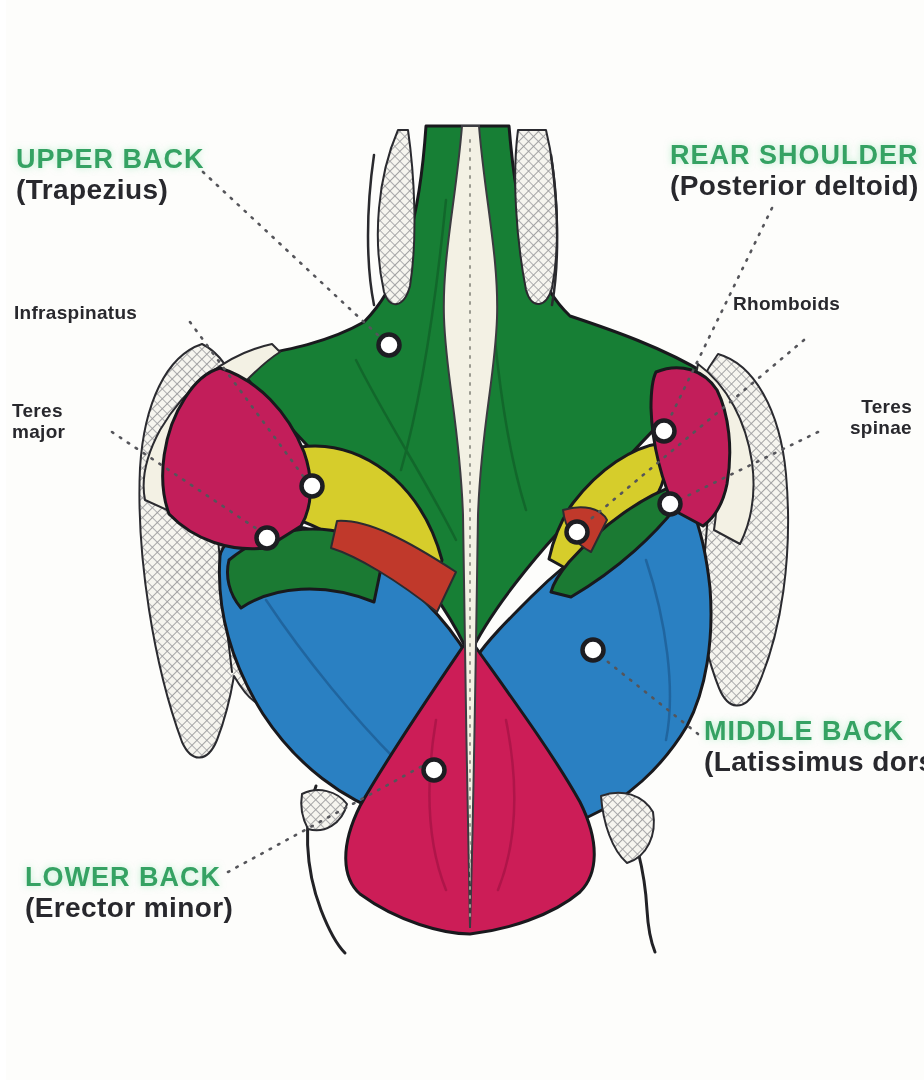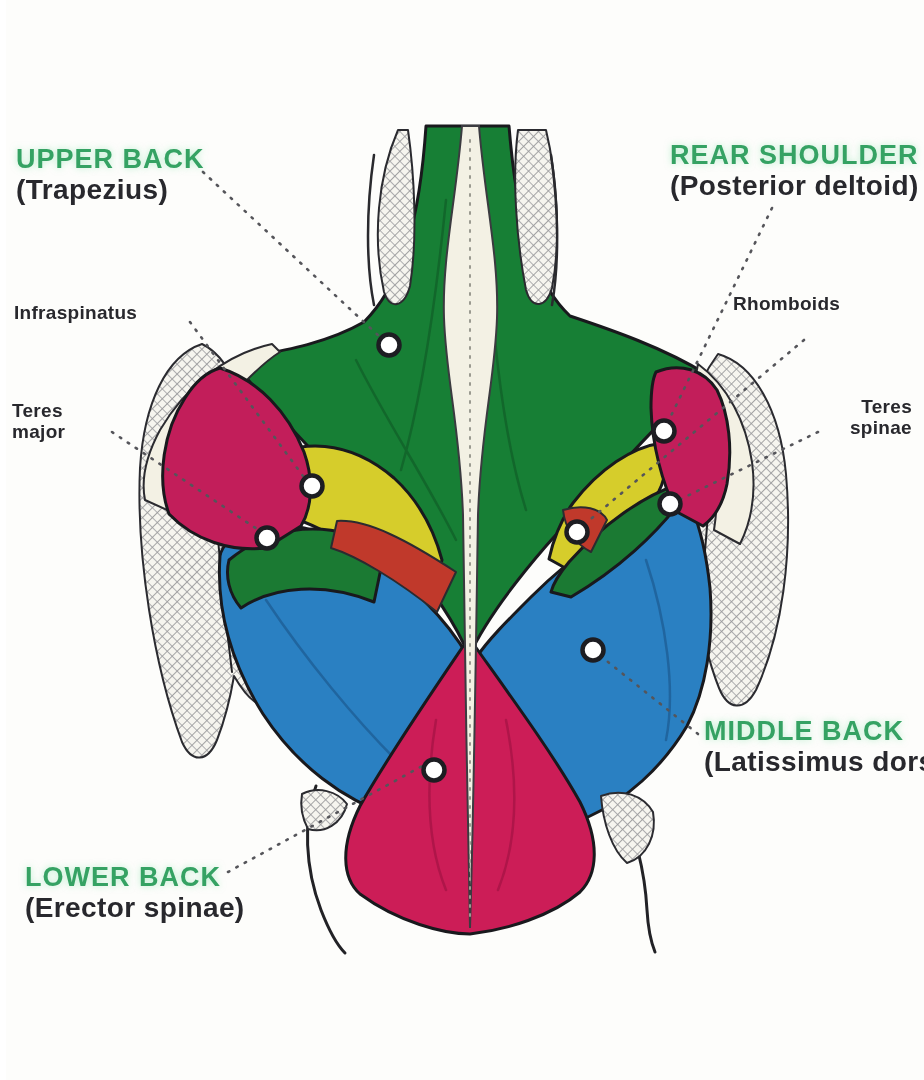--- a/index.html
+++ b/index.html
@@ -177,16 +177,16 @@
     <div class="lbl-plain">spinae</div>
   </div>
 
   <div class="label pos-middle-back">
     <div class="lbl-green">MIDDLE BACK</div>
     <div class="lbl-sub">(Latissimus dorsi)</div>
   </div>
 
   <div class="label pos-lower-back">
     <div class="lbl-green">LOWER BACK</div>
-    <div class="lbl-sub">(Erector spinae)</div>
+    <div class="lbl-sub">(Erector minor)</div>
   </div>
 
 </div>
 
 </body></html>

